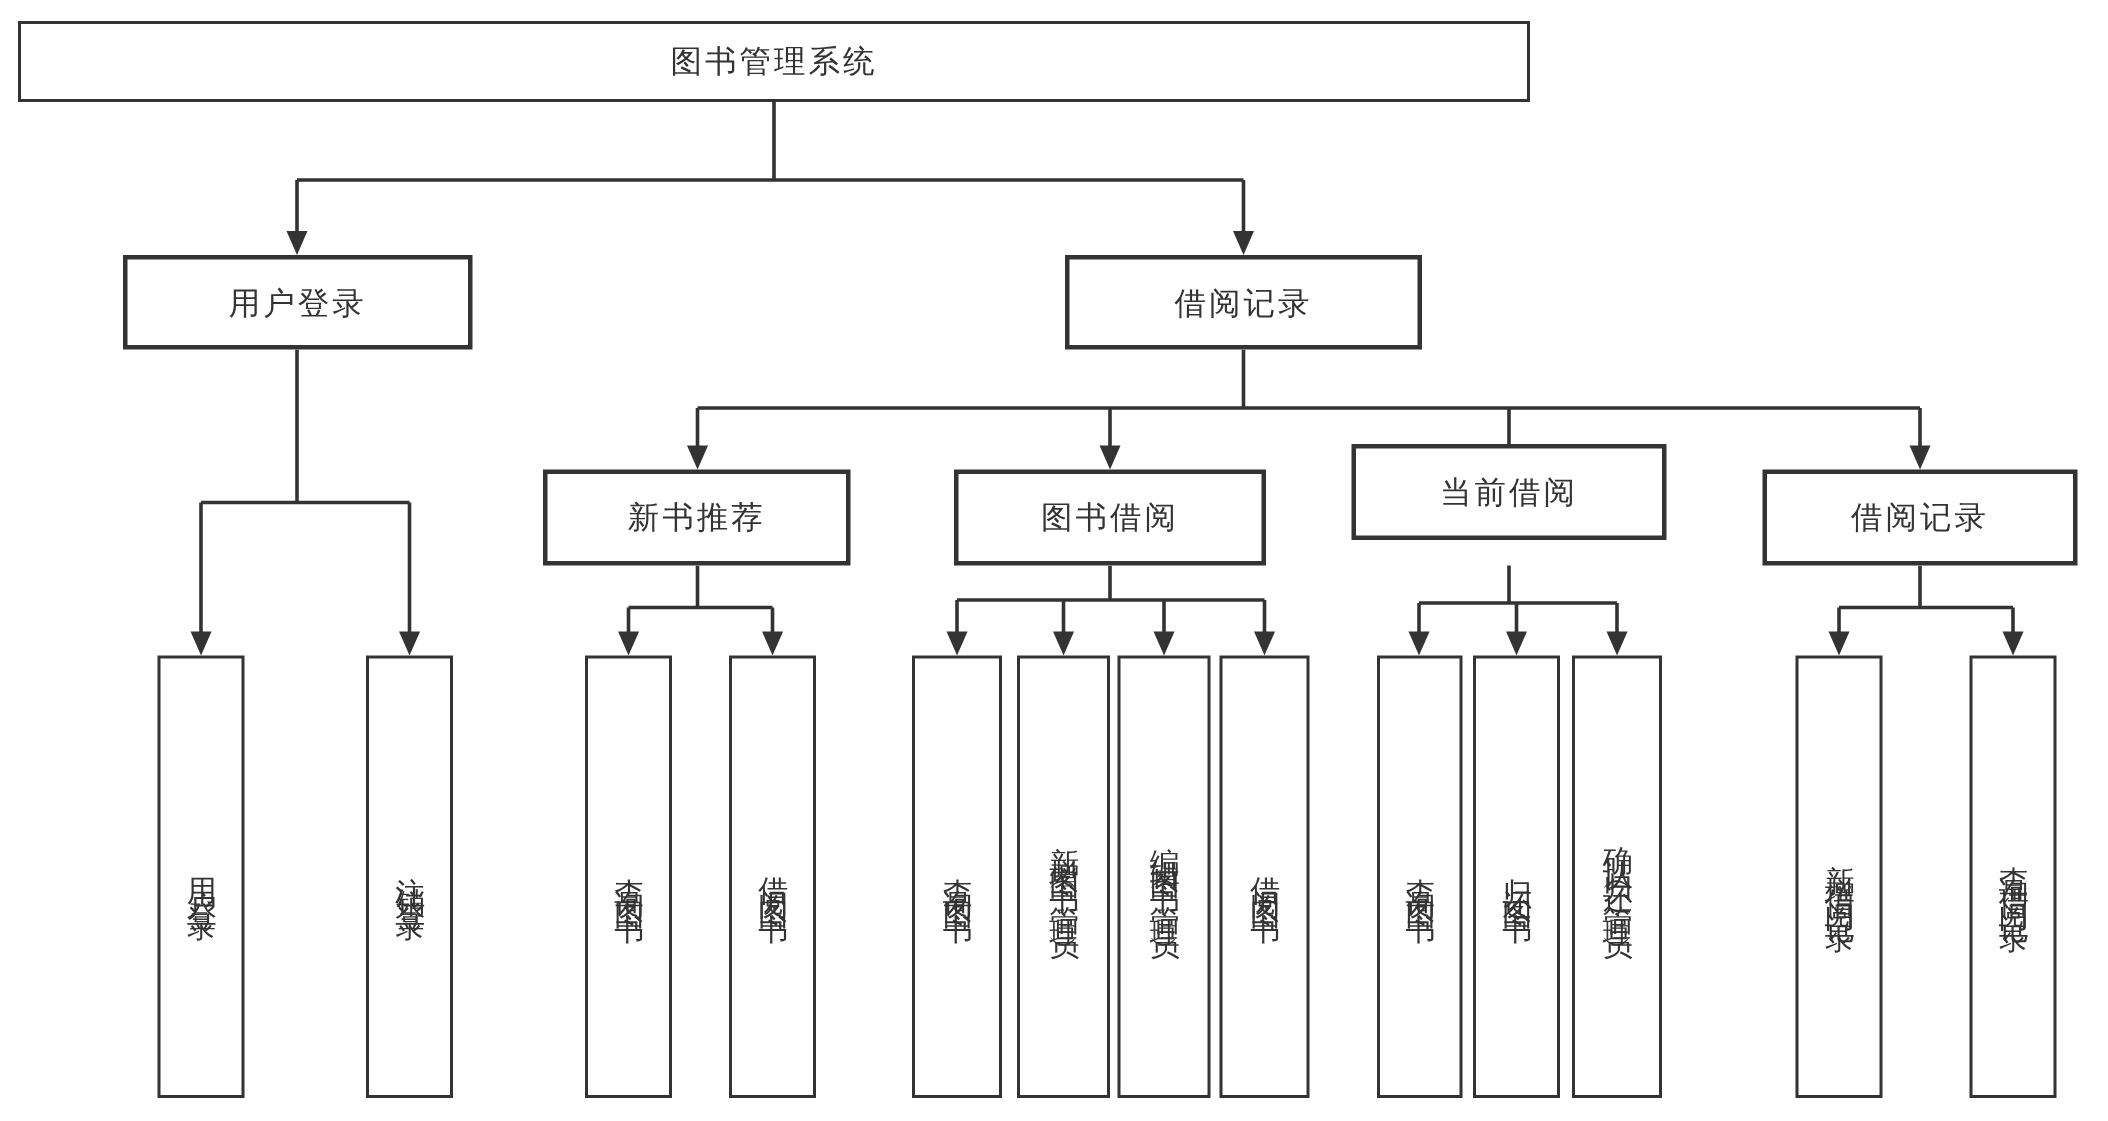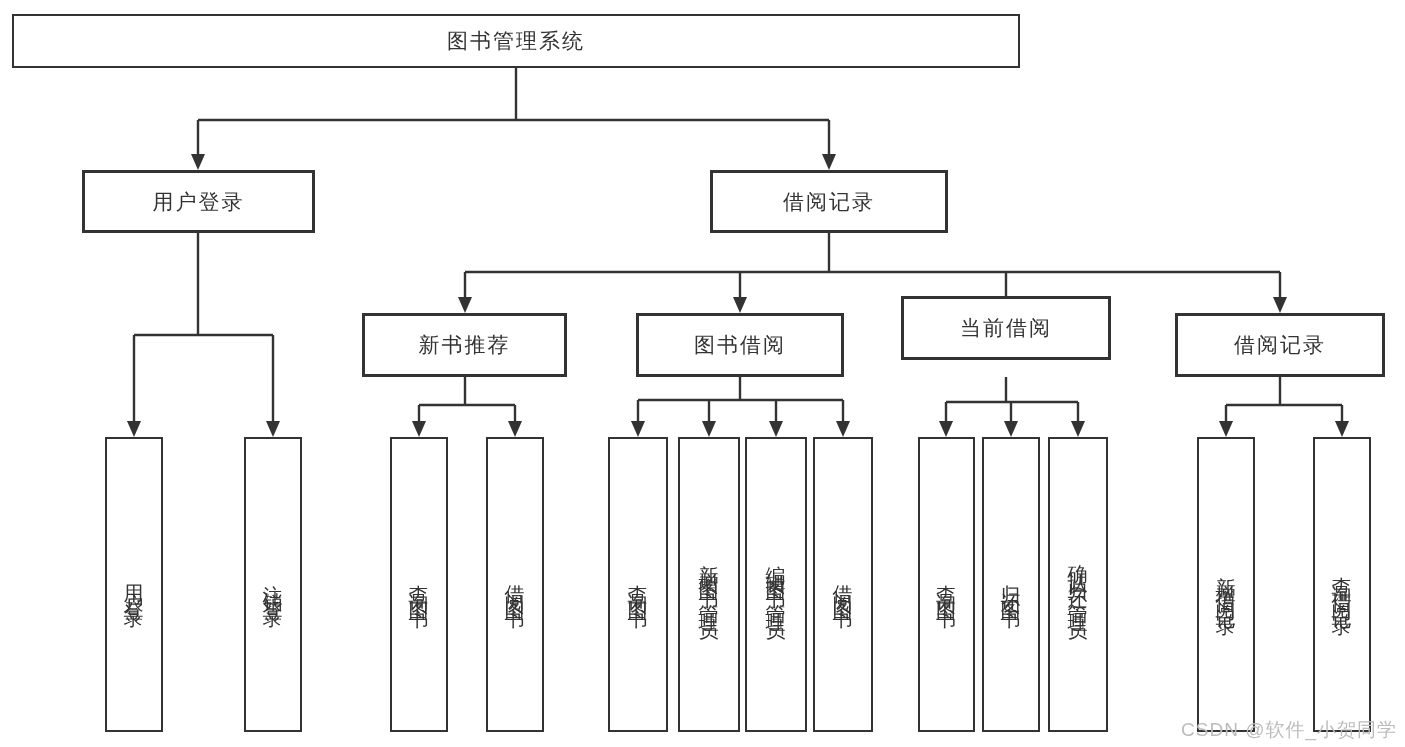--- a/index.html
+++ b/index.html
@@ -165,15 +165,14 @@
     <span class="vtext">确认归还（管理员）</span>
   </div>
 
   <div class="box leaf" style="left:1197px; top:437px; width:58px; height:295px;">
     <span class="vtext">新增借阅记录</span>
   </div>
   <div class="box leaf" style="left:1313px; top:437px; width:58px; height:295px;">
     <span class="vtext">查询借阅记录</span>
   </div>
 
-  <div class="watermark">CSDN @软件_小贺同学</div>
 
 </div>
 
 </body></html>

